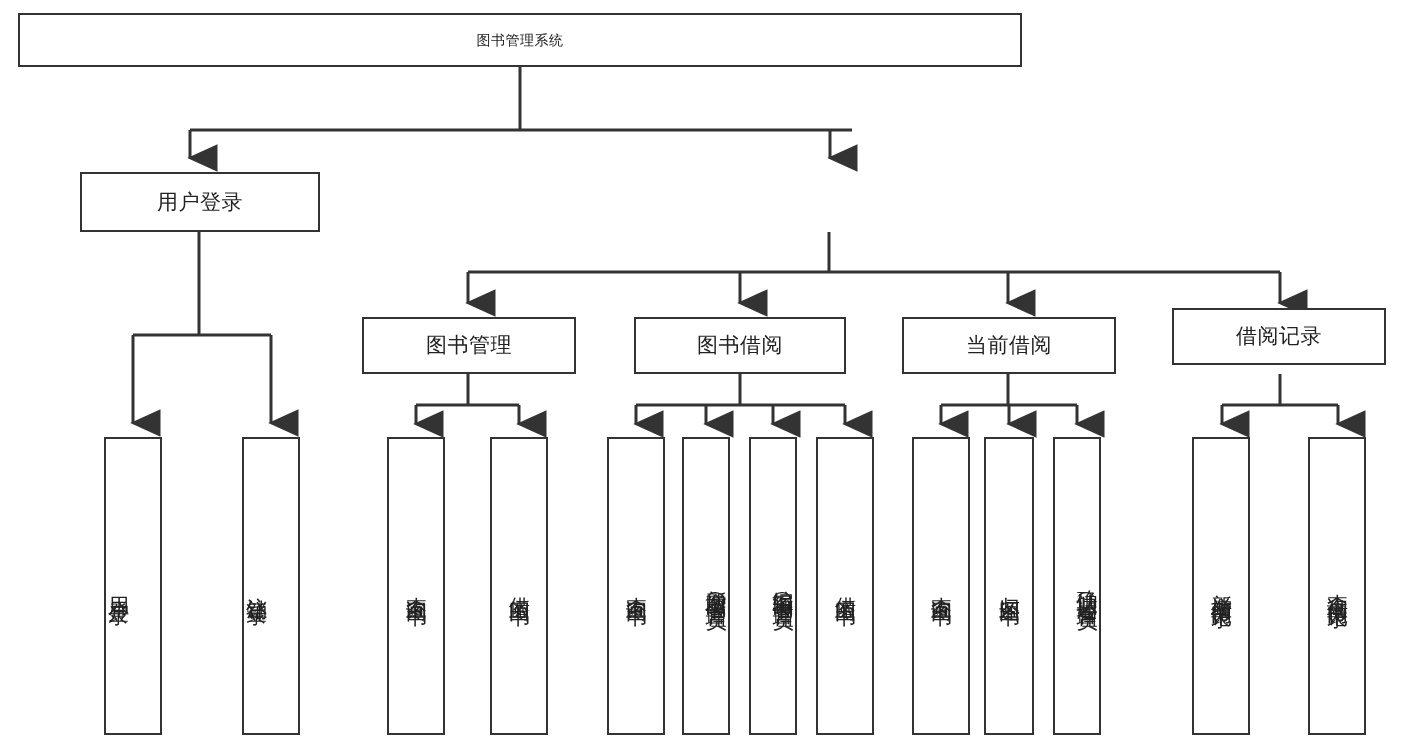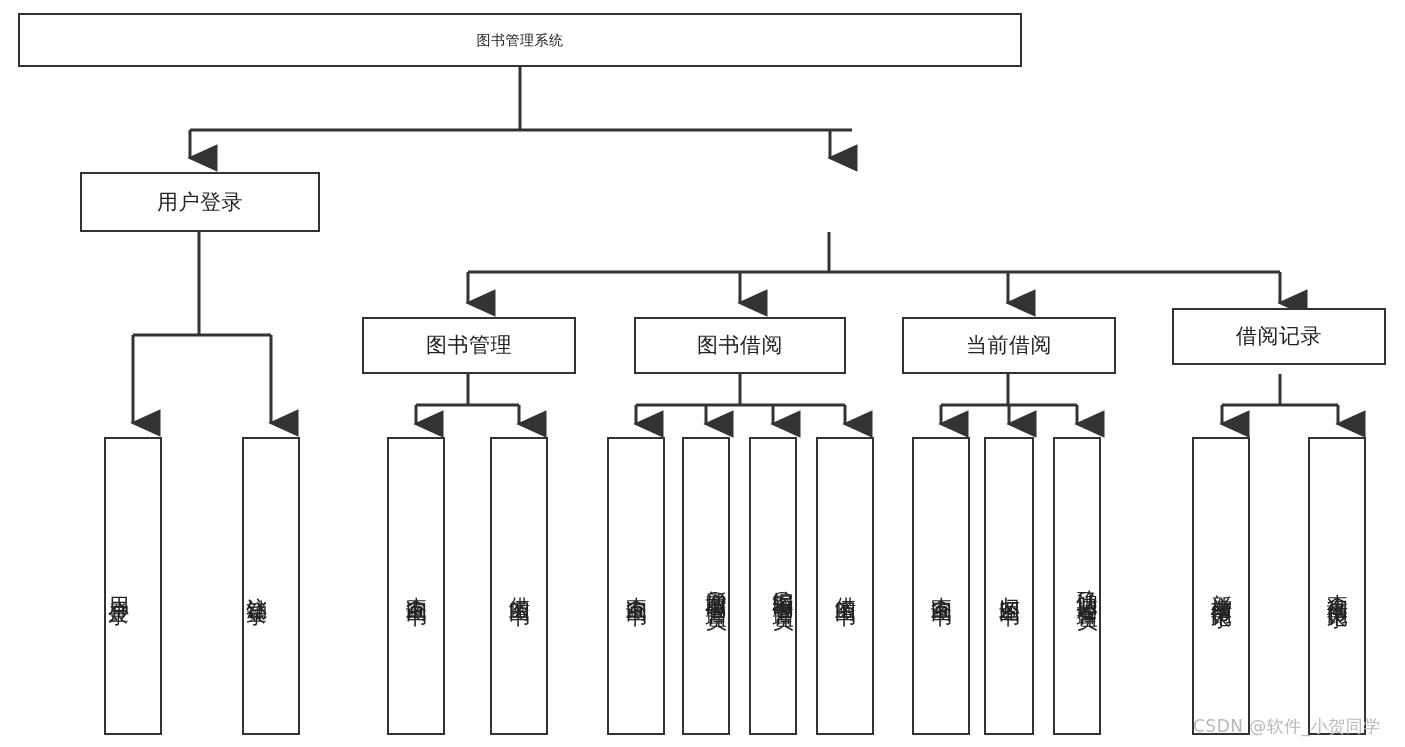--- a/index.html
+++ b/index.html
@@ -157,15 +157,14 @@
     <span>确认归还（管理员）</span>
   </div>
 
   <div class="node vert v-center" style="left:1192px;top:437px;width:58px;height:298px;">
     <span>新增借阅记录</span>
   </div>
   <div class="node vert v-center" style="left:1308px;top:437px;width:58px;height:298px;">
     <span>查询借阅记录</span>
   </div>
 
-  <div class="watermark" style="left:1193px;top:715px;">CSDN @软件_小贺同学</div>
 
 </div>
 
 </body></html>

